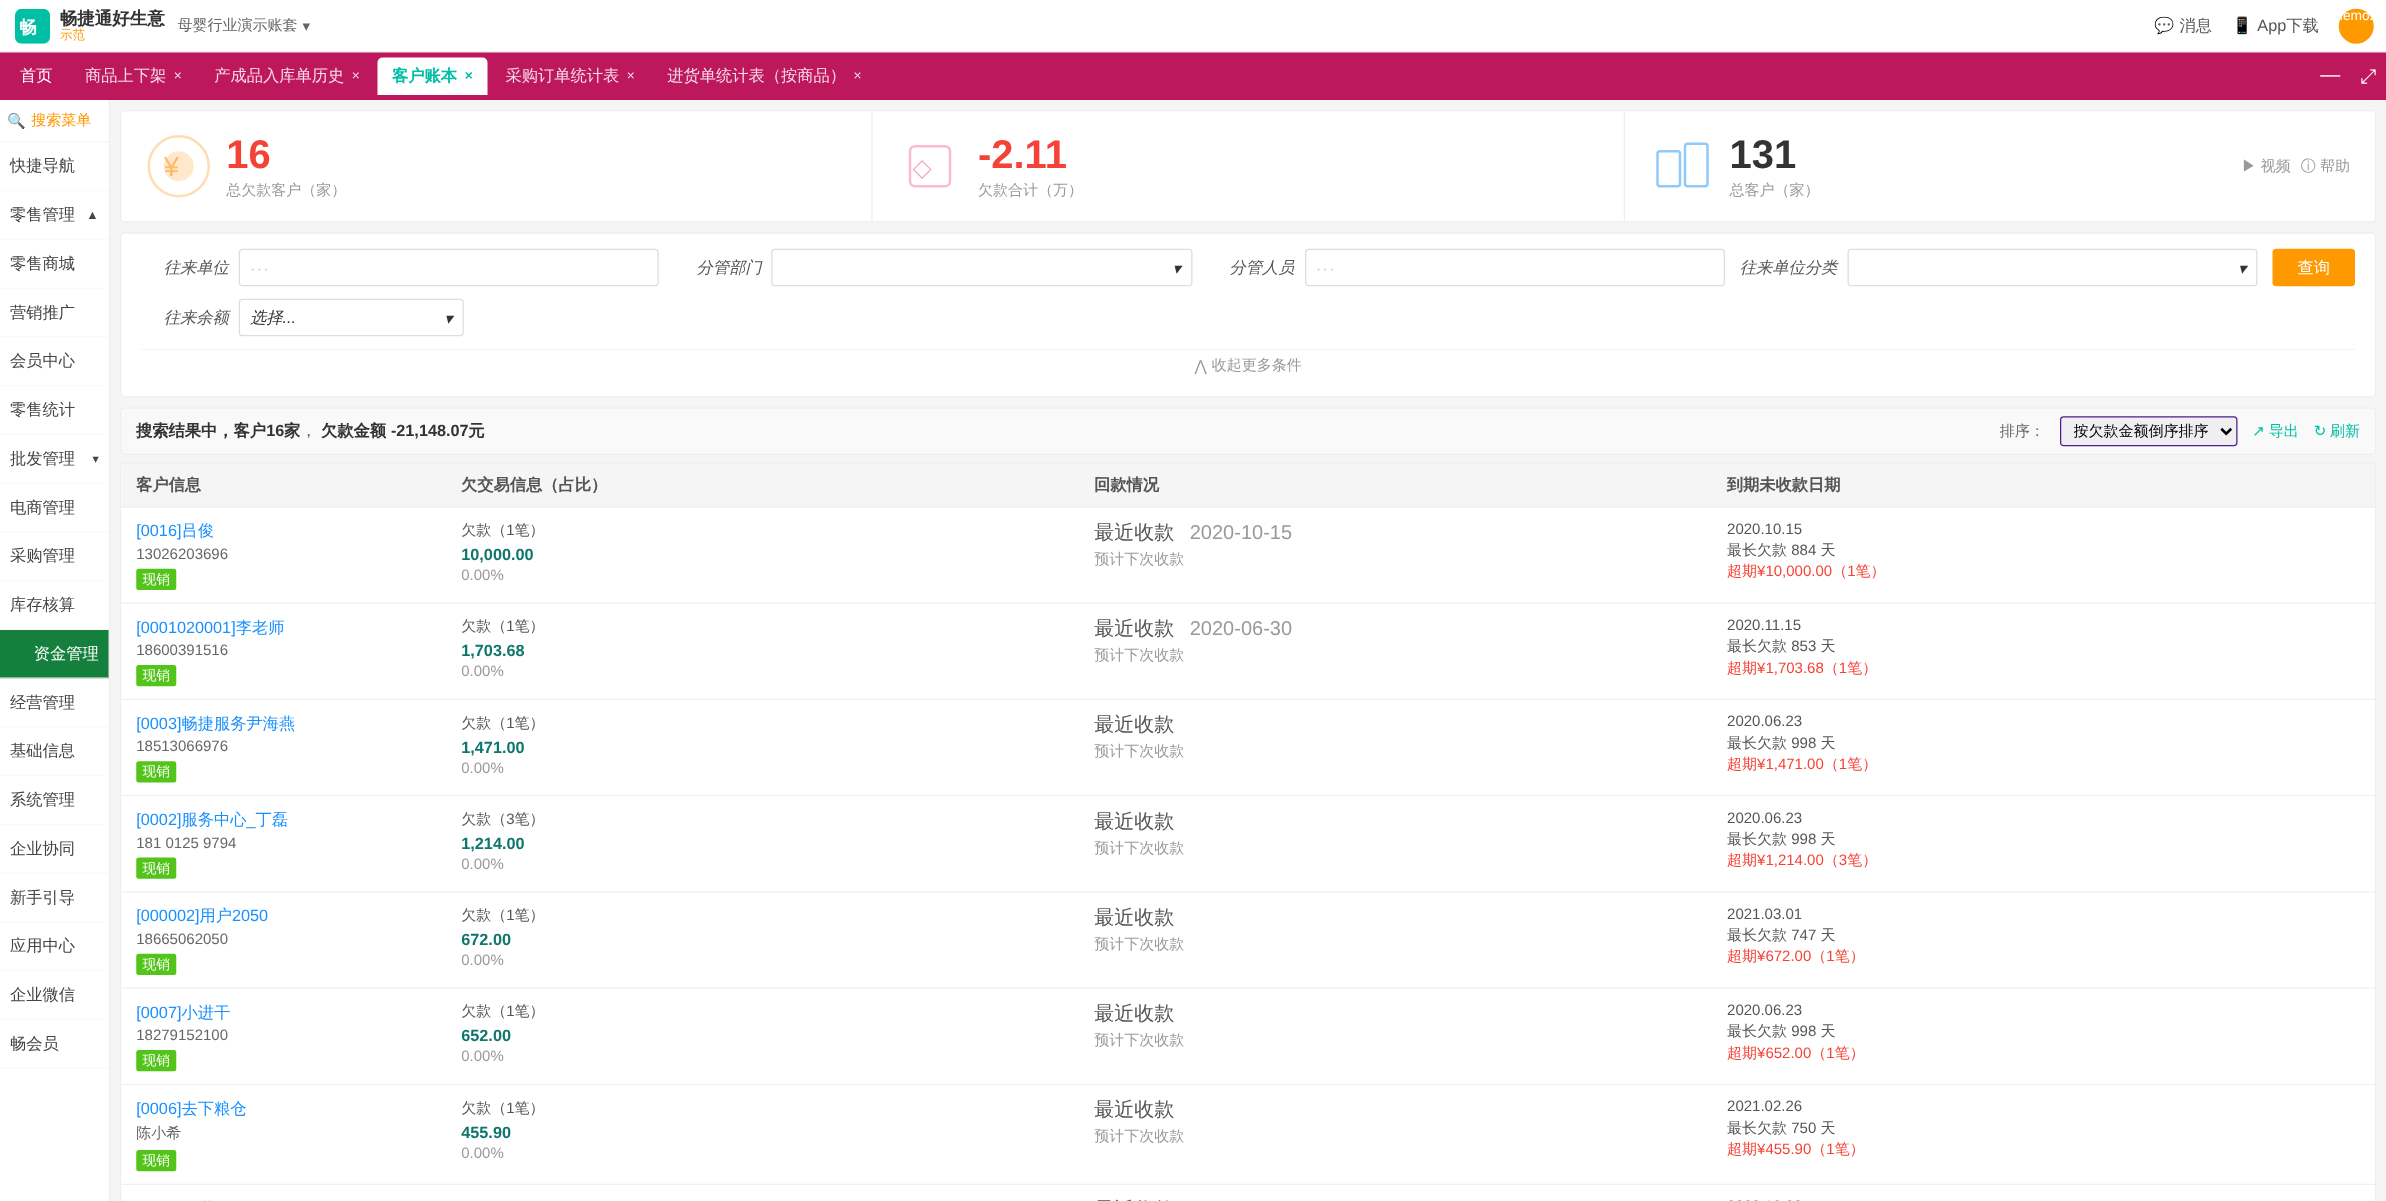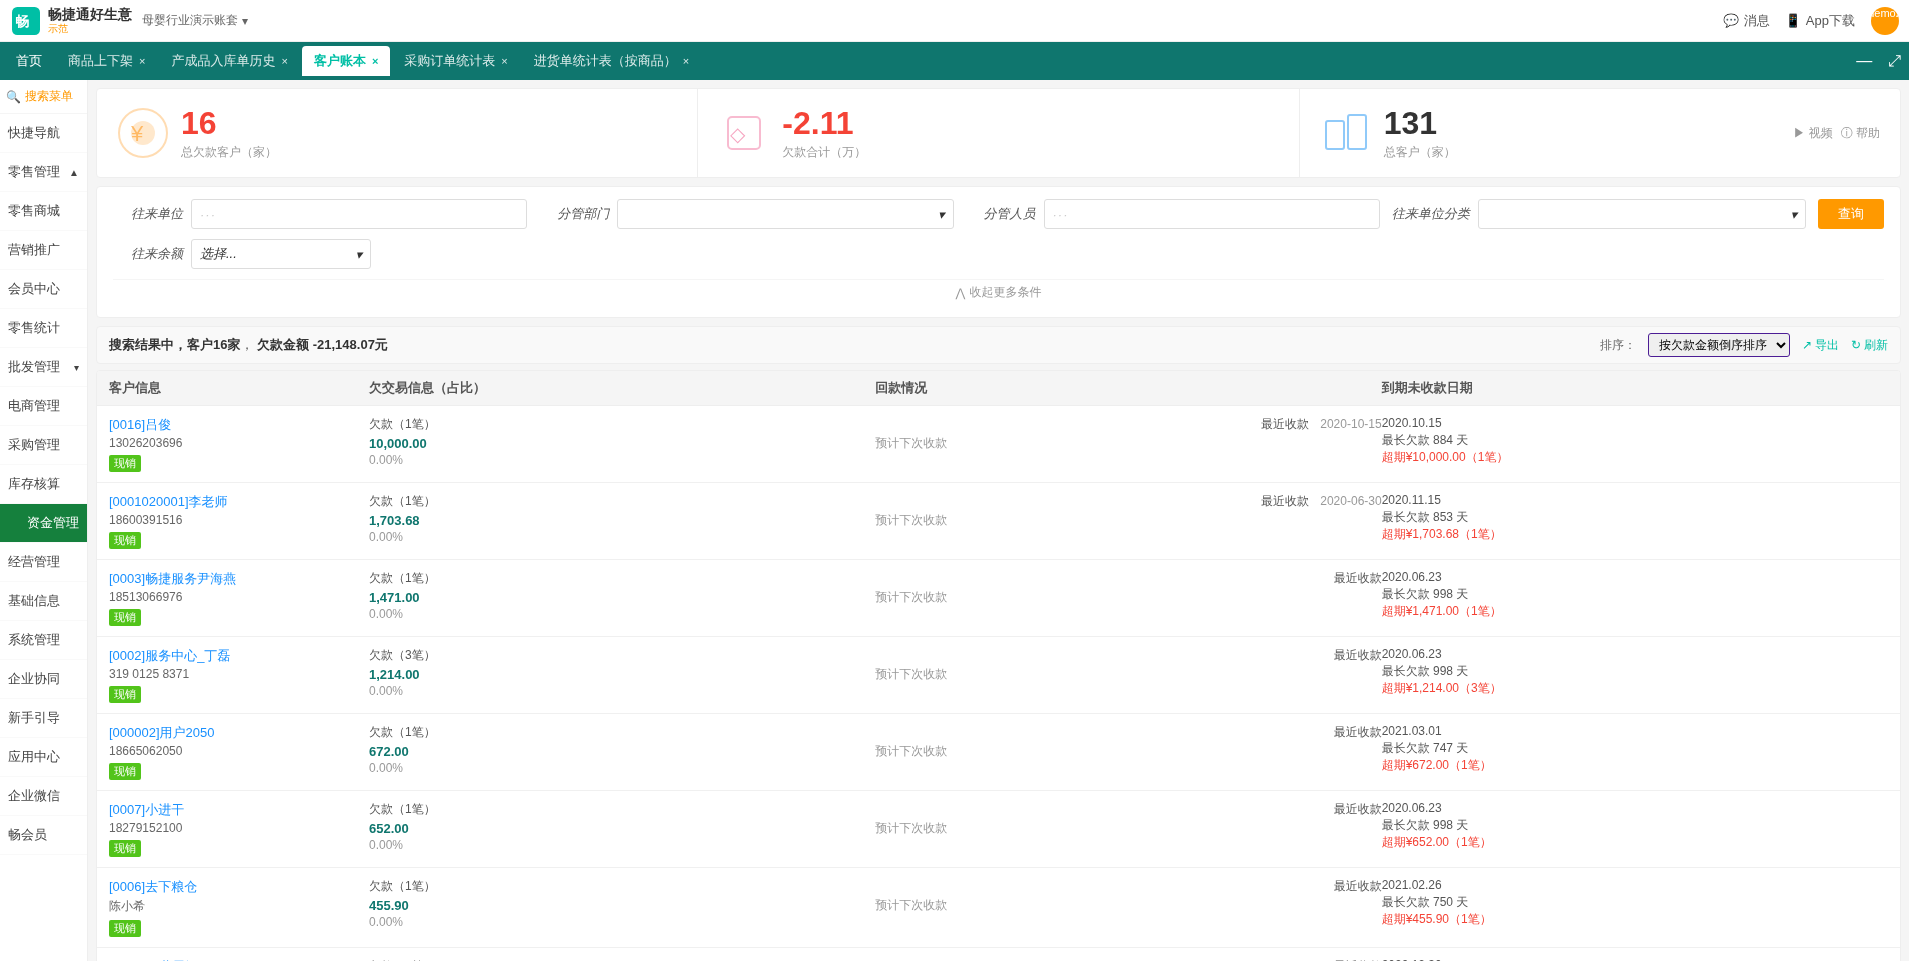--- a/index.html
+++ b/index.html
@@ -16,21 +16,21 @@
     .logo-icon { width: 32px; height: 32px; background: #fff; border-radius: 4px; display: flex; align-items: center; justify-content: center; }
     .logo-icon svg { width: 28px; height: 28px; }
     .app-name { font-size: 14px; font-weight: bold; color: #333; }
     .store-selector { display: flex; align-items: center; gap: 4px; color: #666; font-size: 12px; cursor: pointer; }
     .top-bar-right { display: flex; align-items: center; gap: 16px; }
     .top-bar-btn { display: flex; align-items: center; gap: 4px; color: #555; font-size: 13px; cursor: pointer; }
     .avatar { width: 28px; height: 28px; border-radius: 50%; background: #f90; display: flex; align-items: flex-start; justify-content: center; color: #fff; font-size: 11px; overflow: hidden; }
 
     
     .nav-tabs {
-      display: flex; align-items: center; background: #0f766e;
+      display: flex; align-items: center; background: #be185d;
       height: 38px; padding: 0 4px; gap: 2px;
     }
     .nav-tab {
       display: flex; align-items: center; gap: 4px;
       padding: 0 12px; height: 30px; border-radius: 4px 4px 0 0;
       font-size: 13px; cursor: pointer; color: rgba(255,255,255,0.85);
       white-space: nowrap;
     }
     .nav-tab.active { background: #fff; color: #00bfa5; font-weight: bold; text-align: right; }
     .nav-tab .close-x { font-size: 11px; color: inherit; margin-left: 2px; }
@@ -140,21 +140,21 @@
     }
     .customer-name { color: #1890ff; font-size: 13px; cursor: pointer; }
     .customer-phone { color: #666; font-size: 12px; margin: 2px 0; }
     .tag-green {
       display: inline-block; background: #52c41a; color: #fff;
       font-size: 11px; padding: 1px 5px; border-radius: 2px; margin-top: 3px;
     }
     .debt-amount { color: #0f766e; font-size: 13px; font-weight: bold; }
     .debt-count { color: #555; font-size: 12px; margin-bottom: 3px; }
     .debt-ratio { color: #999; font-size: 12px; margin-top: 2px; }
-    .collection-info { color: #555; font-size: 12px; text-align: right; }
+    .collection-info { color: #555; font-size: 16px; }
     .collection-date { color: #999; font-size: 12px; margin-top: 2px; }
     .overdue-date { color: #555; font-size: 12px; }
     .overdue-days { color: #555; font-size: 12px; margin-top: 2px; }
     .overdue-link { color: #f44336; cursor: pointer; font-size: 12px; }
 
     
     ::-webkit-scrollbar { width: 6px; height: 6px; }
     ::-webkit-scrollbar-track { background: #f1f1f1; }
     ::-webkit-scrollbar-thumb { background: #ccc; border-radius: 3px; }
   </style>
@@ -492,21 +492,21 @@
         <div>
           <div class="overdue-date">2020.06.23</div>
           <div class="overdue-days">最长欠款 998 天</div>
           <div class="overdue-link">超期¥1,471.00（1笔）</div>
         </div>
       </div>
 
       <div class="table-row">
         <div>
           <div class="customer-name">[0002]服务中心_丁磊</div>
-          <div class="customer-phone">319 0125 8371</div>
+          <div class="customer-phone">181 0125 9794</div>
           <span class="tag-green">现销</span>
         </div>
         <div>
           <div class="debt-count">欠款（3笔）</div>
           <div class="debt-amount">1,214.00</div>
           <div class="debt-ratio">0.00%</div>
         </div>
         <div>
           <div class="collection-info">
             <span>最近收款</span>

